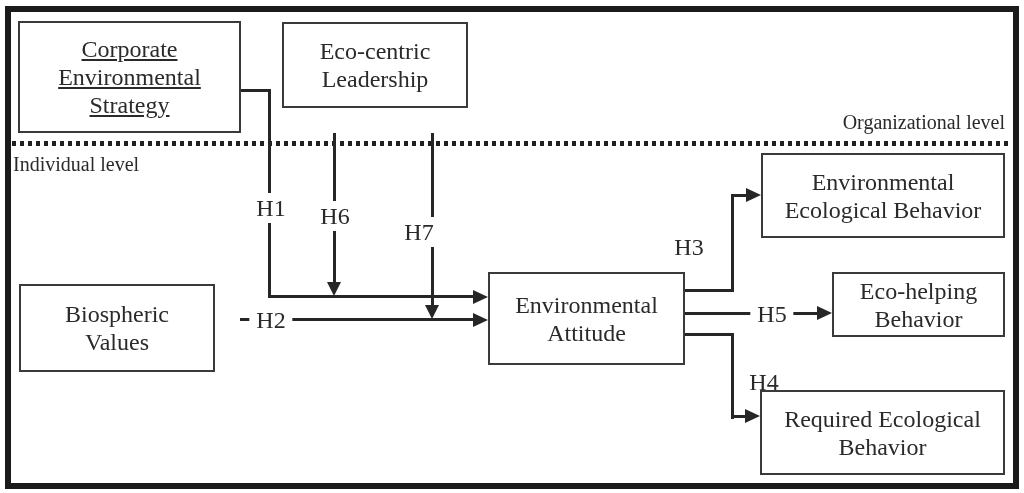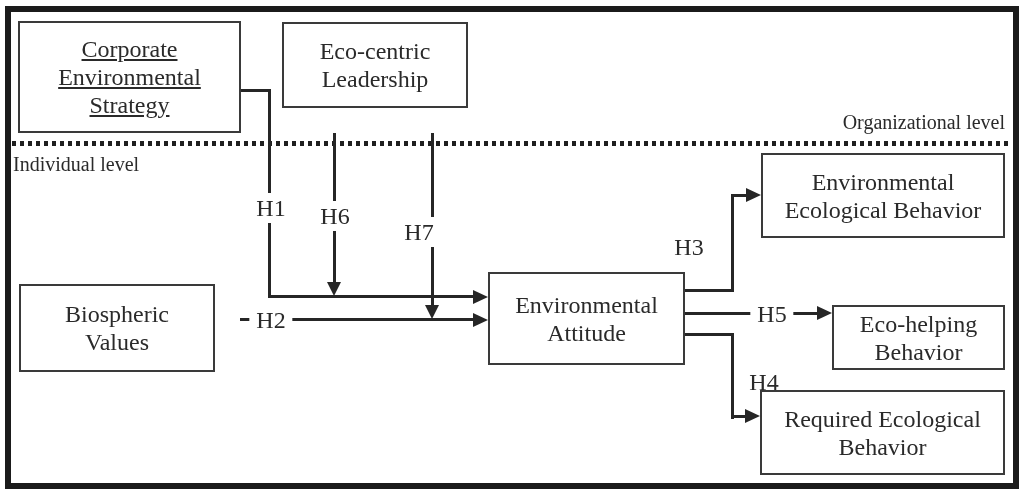--- a/index.html
+++ b/index.html
@@ -50,21 +50,21 @@
     font-size: 24px;
     line-height: 28px;
   }
   .node .node-label { display: inline-block; padding: 0 2px; }
   .n-ces { left: 18px;  top: 21px;  width: 223px; height: 112px; text-decoration: underline; }
   .n-ecl { left: 282px; top: 22px;  width: 186px; height: 86px; }
   .n-bv  { left: 19px;  top: 284px; width: 196px; height: 88px; }
   .n-bv .node-label { max-width: 150px; }
   .n-ea  { left: 488px; top: 272px; width: 197px; height: 93px; }
   .n-deb { left: 761px; top: 153px; width: 244px; height: 85px; }
-  .n-ehb { left: 832px; top: 272px; width: 173px; height: 65px; margin-top: 33px; }
+  .n-ehb { left: 832px; top: 272px; width: 173px; height: 65px; }
   .n-reb { left: 760px; top: 390px; width: 245px; height: 85px; }
 
   .line { position: absolute; background: #262626; }
   .arr { position: absolute; width: 0; height: 0; }
   .arr-right {
     border-top: 7px solid transparent;
     border-bottom: 7px solid transparent;
     border-left: 15px solid #262626;
   }
   .arr-down {

